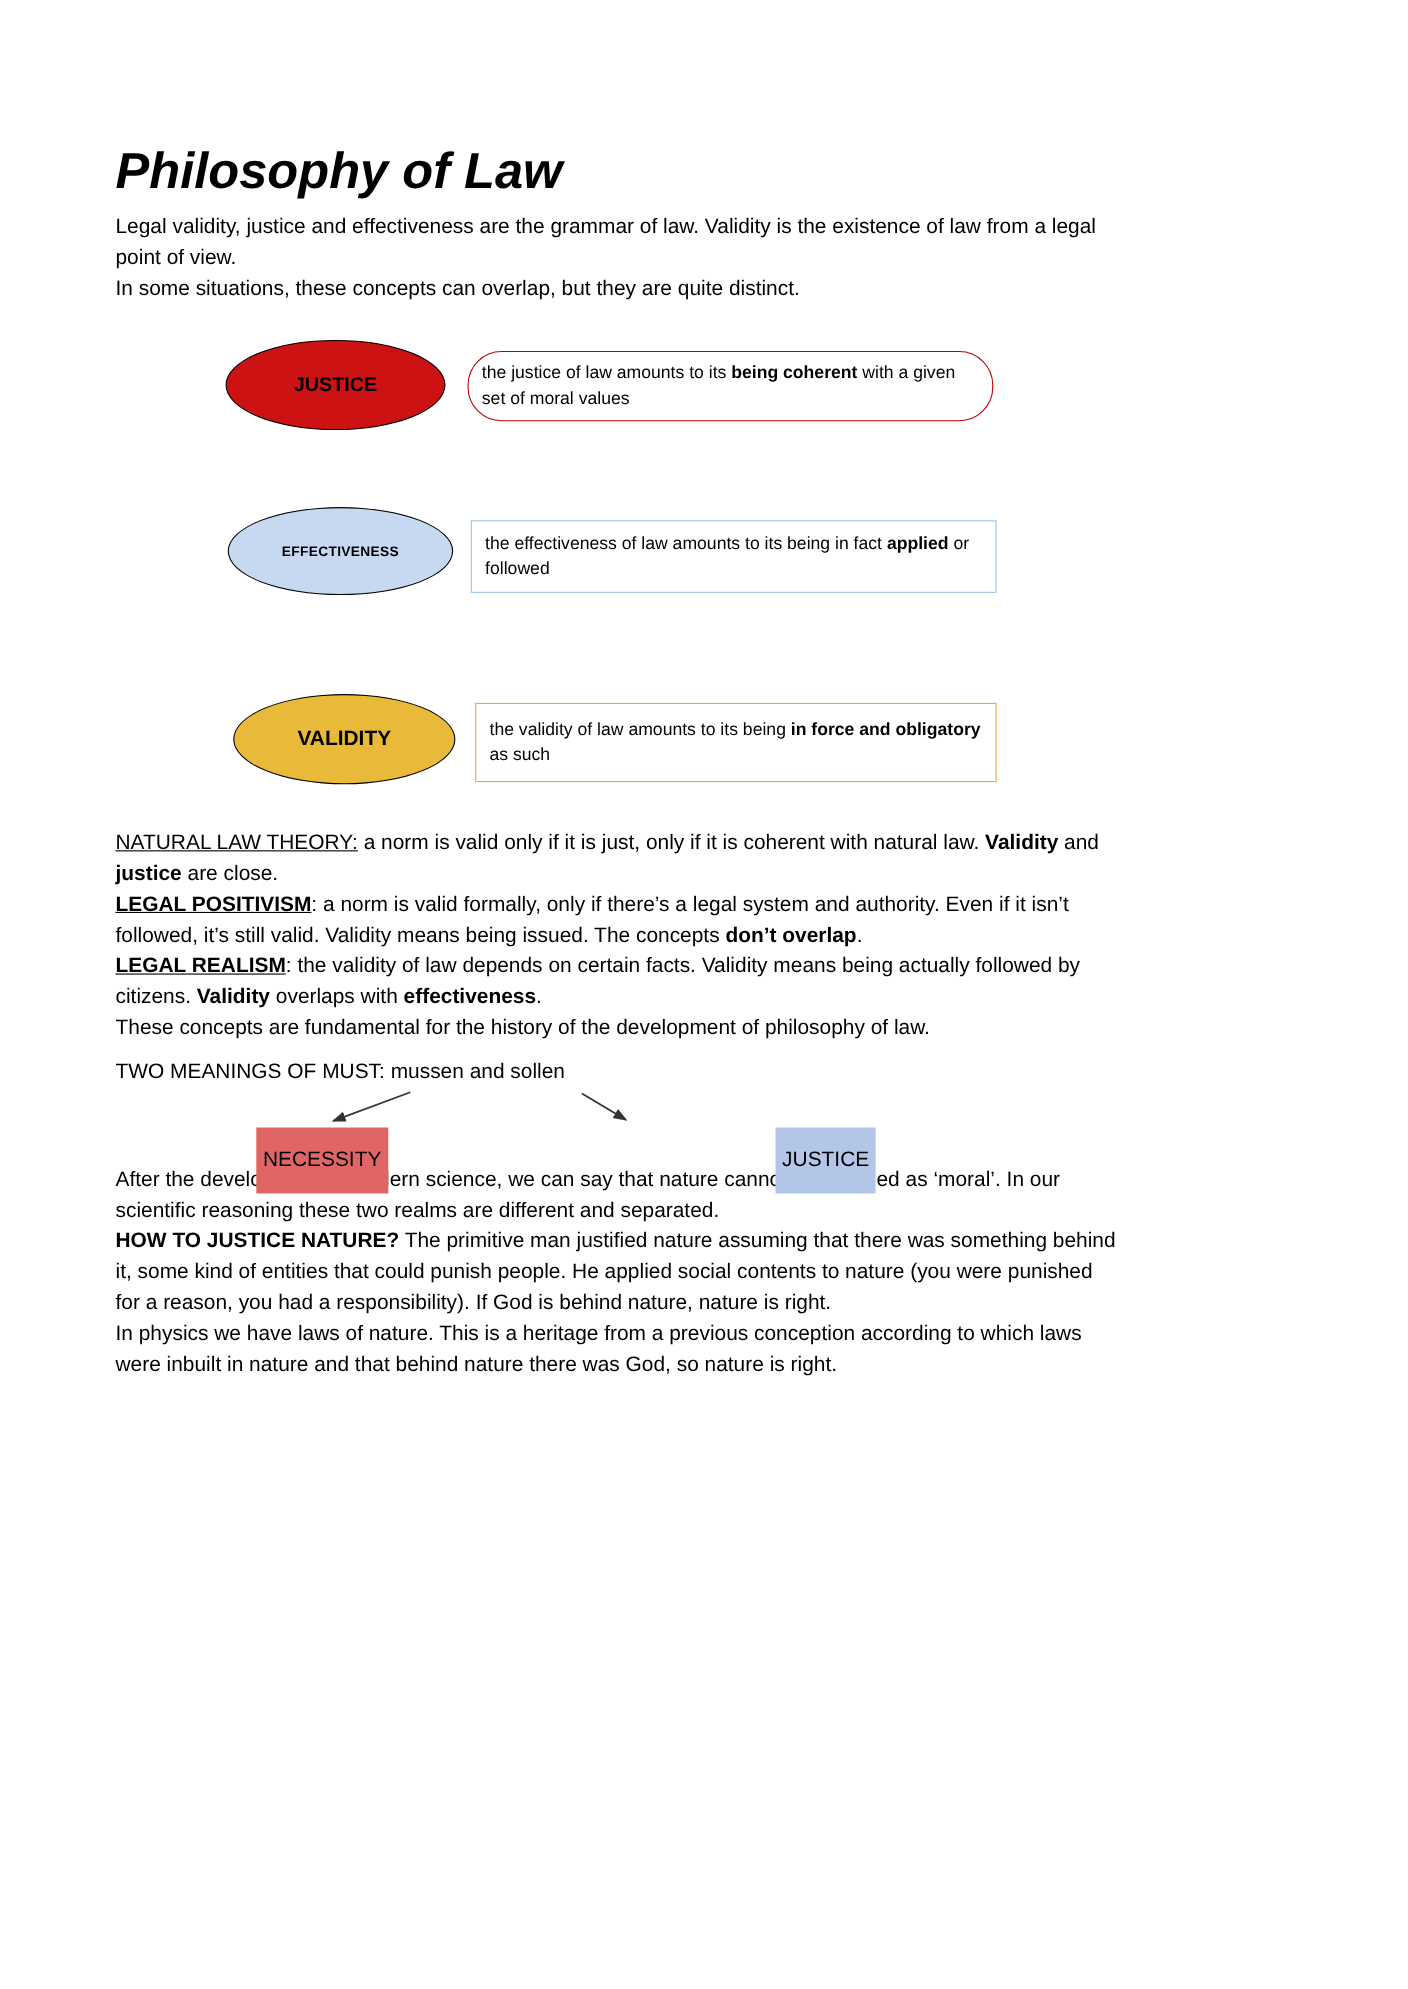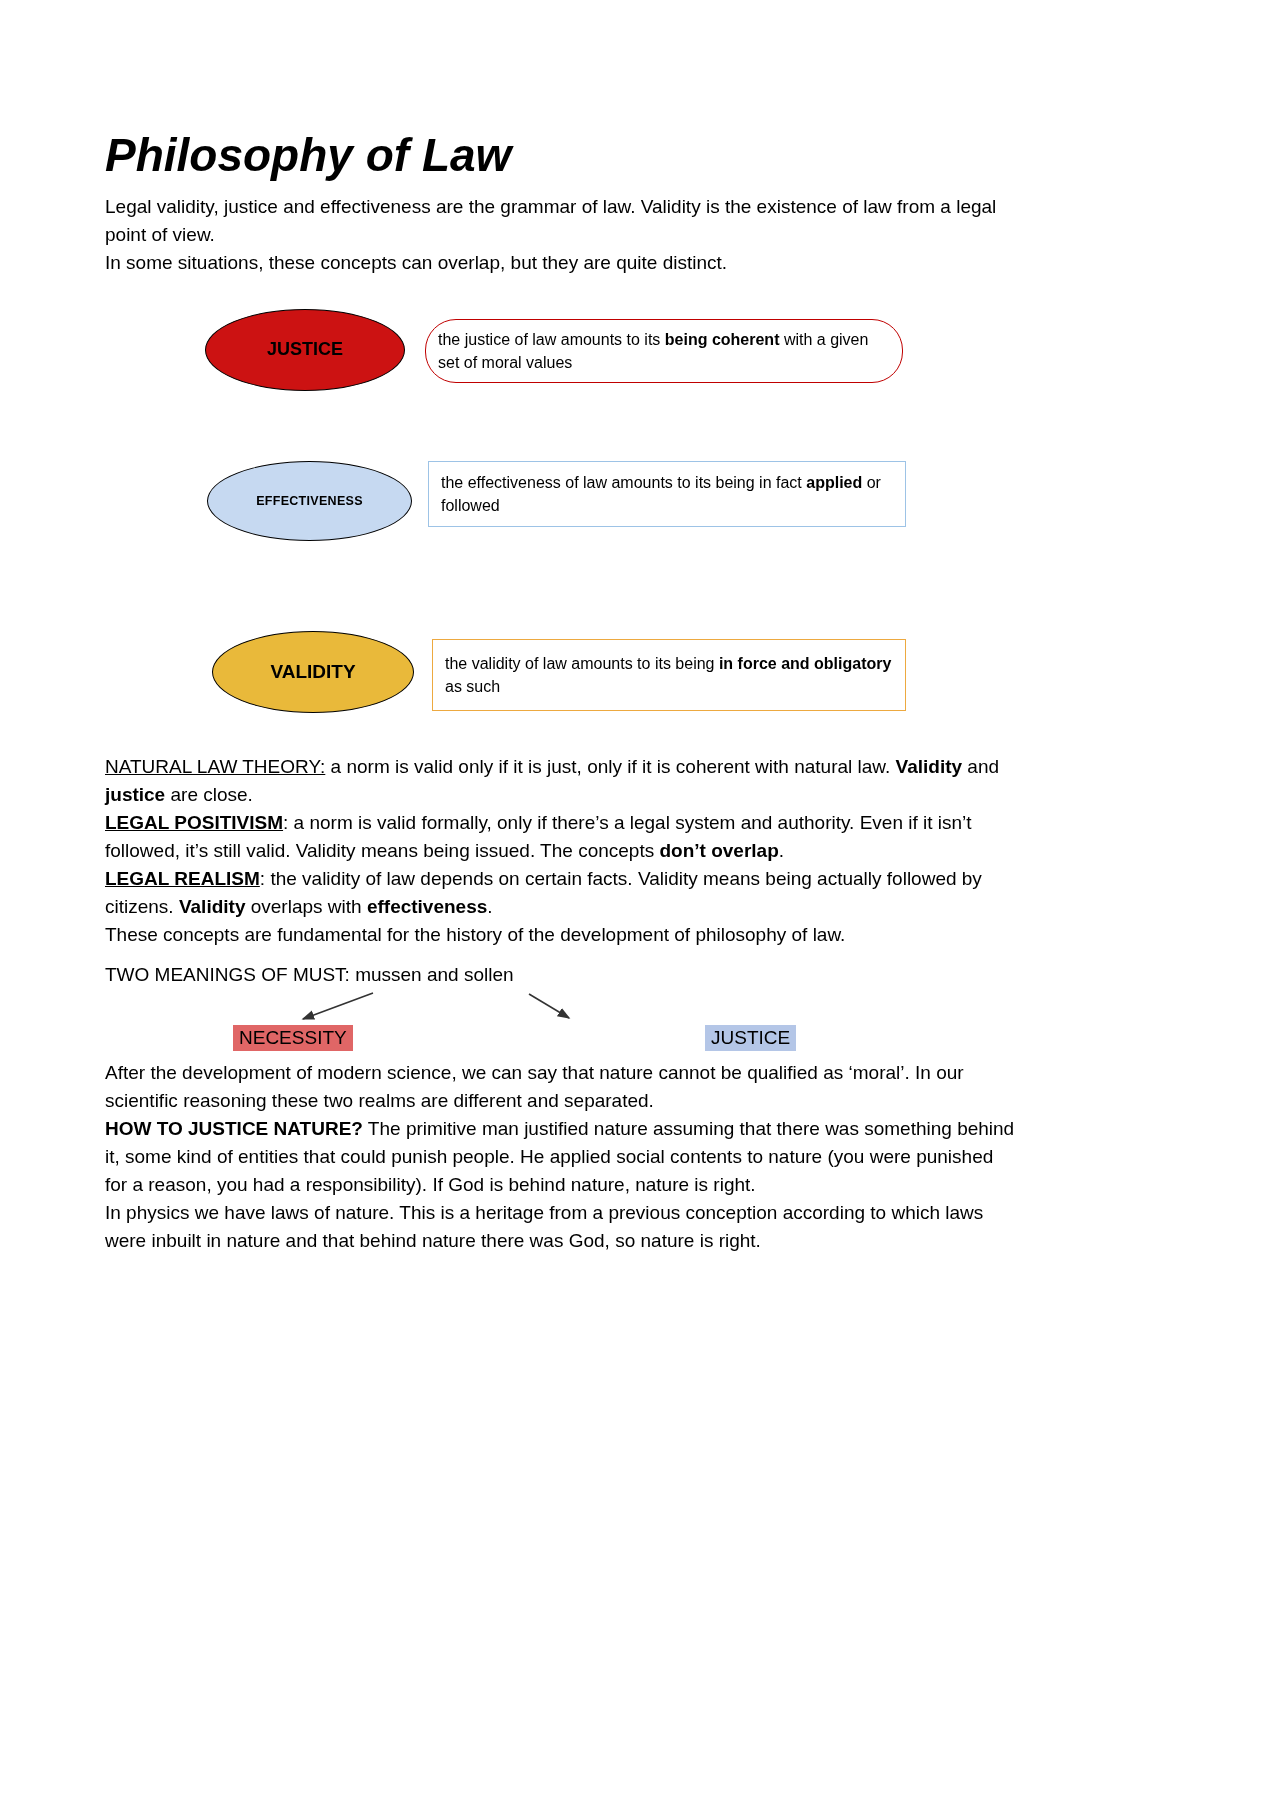--- a/index.html
+++ b/index.html
@@ -54,21 +54,21 @@
   .l2 { font-size: 19px; }
   .descbox {
     position: absolute;
     border: 1.5px solid #888;
     background: #ffffff;
     display: flex;
     align-items: center;
     padding: 6px 12px;
   }
   .b0 { left: 320px; top: 16px;  width: 478px; height: 64px; border-radius: 31px; }
-  .b1 { left: 323px; top: 158px; width: 478px; height: 66px; }
+  .b1 { left: 323px; top: 170px; width: 478px; height: 66px; }
   .b2 { left: 327px; top: 336px; width: 474px; height: 72px; }
   .desc-text { font-size: 16px; line-height: 23px; }
   
   .theories { margin-top: 10px; }
   
   .must-heading { margin-top: 12px; }
   .arrows { display: block; margin-top: 2px; }
   .must-phrases {
     position: relative;
     height: 28px;
@@ -77,21 +77,21 @@
   }
   .phrase-left  { position: absolute; left: 0; }
   .phrase-right { position: absolute; left: 468px; }
   .must-labels {
     position: relative;
     height: 30px;
     margin-top: 2px;
     font-size: 19px;
     line-height: 26px;
   }
-  .hl { padding: 0 6px; }
+  .hl { padding: 17px 6px; }
   .label-left  { position: absolute; left: 128px; }
   .label-right { position: absolute; left: 600px; }
   .after-block { margin-top: 4px; }
 </style>
 </head>
 <body>
 
 <div class="page">
   <div class="content">
 

